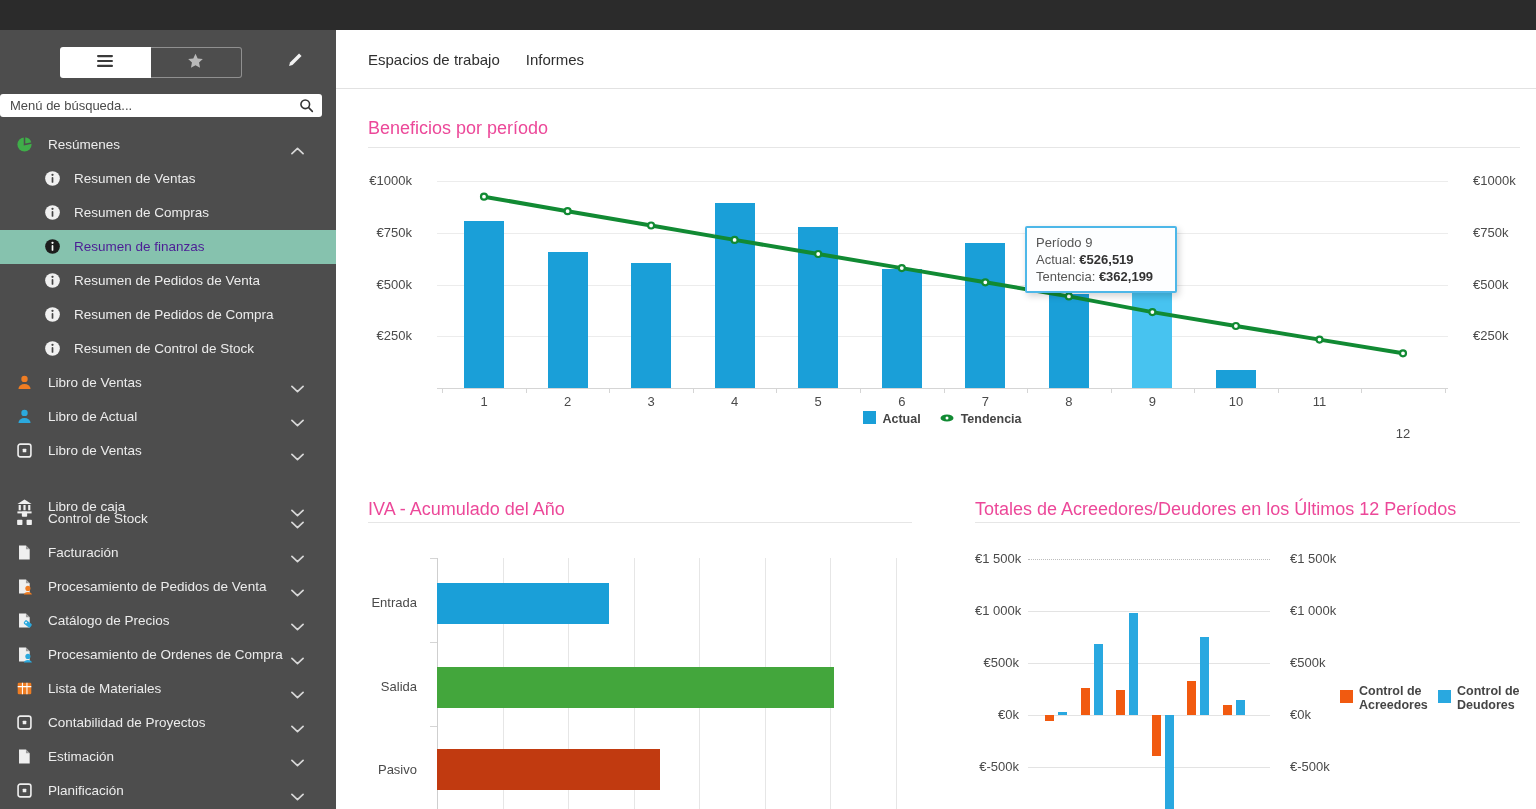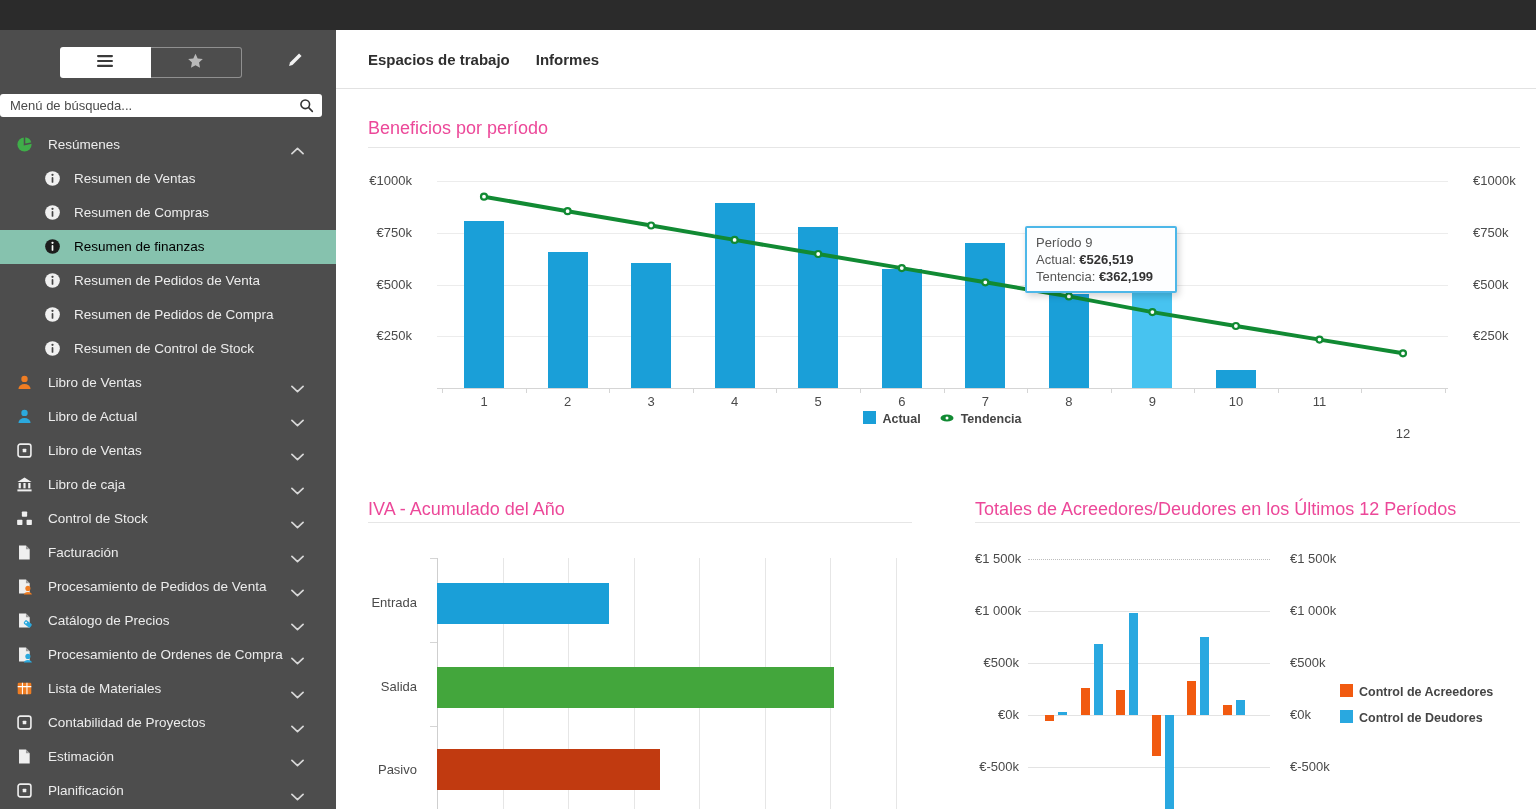--- a/index.html
+++ b/index.html
@@ -22,27 +22,27 @@
     padding:0 30px 0 10px;font-size:13px;color:#333;font-family:inherit;outline:none;}
   #search input::placeholder{color:#4a4a4a;opacity:1;}
   #search .sicon{position:absolute;right:8px;top:4px;}
 
   .menu-row{position:absolute;left:0;width:336px;height:34px;cursor:pointer;}
   .menu-row.selected{background:#86c2ae;}
   .menu-row .ic{position:absolute;left:16px;top:8px;width:18px;height:18px;}
   .menu-row.sub .ic{left:44px;}
   .menu-row .lbl{position:absolute;left:48px;top:9px;font-size:13.5px;color:#ececec;white-space:nowrap;}
   .menu-row.sub .lbl{left:74px;}
-  .menu-row.selected .lbl{color:#000000;}
+  .menu-row.selected .lbl{color:#4c1d95;}
   .menu-row .chev{position:absolute;left:291px;top:13px;}
 
   
   #main-header{position:absolute;left:336px;top:30px;width:1200px;height:59px;background:#fff;
     border-bottom:1px solid #e2e2e2;display:flex;align-items:center;padding-left:32px;gap:26px;}
-  .tab{font-size:15px;font-weight:bold;color:#2f2f2f;cursor:pointer;white-space:nowrap;}
+  .tab{font-size:15px;font-weight:normal;color:#2f2f2f;cursor:pointer;white-space:nowrap;}
 
   
   .chart-title{font-size:18px;color:#ec4899;white-space:nowrap;}
   #c1-title{position:absolute;left:368px;top:118px;}
   #c1-divider{position:absolute;left:368px;top:147px;width:1152px;height:1px;background:#e6e6e6;}
   #c1{position:absolute;left:368px;top:160px;width:1152px;height:285px;}
   #c2{position:absolute;left:368px;top:490px;width:560px;height:319px;overflow:hidden;}
   #c3{position:absolute;left:975px;top:490px;width:545px;height:319px;overflow:hidden;}
   .sub-title{position:absolute;left:0;top:9px;}
   .sub-divider{position:absolute;left:0;top:32px;height:1px;background:#e6e6e6;}
@@ -55,21 +55,21 @@
   .xlbl{position:absolute;font-size:13px;color:#4a4a4a;text-align:center;}
 
   #c1-tooltip{position:absolute;left:657px;top:66px;width:152px;background:#fdfeff;
     border:2px solid #4db7e8;border-radius:2px;box-shadow:2px 3px 7px rgba(0,0,0,.18);
     padding:6px 9px;font-size:13px;color:#555;line-height:17px;z-index:6;}
   .tt-val{font-weight:bold;color:#333;}
   #c1-legend{position:absolute;left:69px;top:251px;width:1011px;display:flex;
     justify-content:center;gap:18px;align-items:center;}
   .legend-item{display:flex;align-items:center;gap:6px;font-size:12.5px;font-weight:bold;color:#454545;cursor:pointer;}
   .sw{display:inline-block;width:13px;height:13px;}
-  #c3-legend{position:absolute;left:365px;top:194px;display:flex;flex-direction:column;gap:10px;}
+  #c3-legend{position:absolute;left:365px;top:194px;display:flex;flex-direction:row;gap:10px;}
 </style>
 </head>
 <body>
 
 <div class="root">
 
   <div id="topbar"></div>
 
   <div id="sidebar">
     <div id="seg">
@@ -190,21 +190,21 @@
       <div class="menu-row" style="top: 404px;">
         <div class="ic"><svg width="17" height="17" viewBox="0 0 18 18">
             <rect x="2.2" y="2.2" width="13.6" height="13.6" rx="2.4" fill="none" stroke="#efefef" stroke-width="1.7"></rect>
             <rect x="7.1" y="7.1" width="3.8" height="3.8" rx="0.6" fill="#efefef"></rect>
           </svg></div>
         <div class="lbl">Libro de Ventas</div>
         <div class="chev"><svg width="13" height="8" viewBox="0 0 14 8">
             <polyline points="1,1.2 7,6.8 13,1.2" fill="none" stroke="#d8d8d8" stroke-width="1.8" stroke-linecap="round" stroke-linejoin="round"></polyline>
           </svg></div>
       </div>
-      <div class="menu-row" style="top: 438px;">
+      <div class="menu-row" style="top: 460px;">
         <div class="ic"><svg width="17" height="17" viewBox="0 0 18 18" fill="#efefef">
             <path d="M1.5 6.3 L9 1.7 L16.5 6.3 Z"></path>
             <rect x="2.8" y="7.4" width="2.3" height="5.6"></rect>
             <rect x="7.85" y="7.4" width="2.3" height="5.6"></rect>
             <rect x="12.9" y="7.4" width="2.3" height="5.6"></rect>
             <rect x="1.5" y="14.2" width="15" height="2.1"></rect>
           </svg></div>
         <div class="lbl">Libro de caja</div>
         <div class="chev"><svg width="13" height="8" viewBox="0 0 14 8">
             <polyline points="1,1.2 7,6.8 13,1.2" fill="none" stroke="#d8d8d8" stroke-width="1.8" stroke-linecap="round" stroke-linejoin="round"></polyline>

